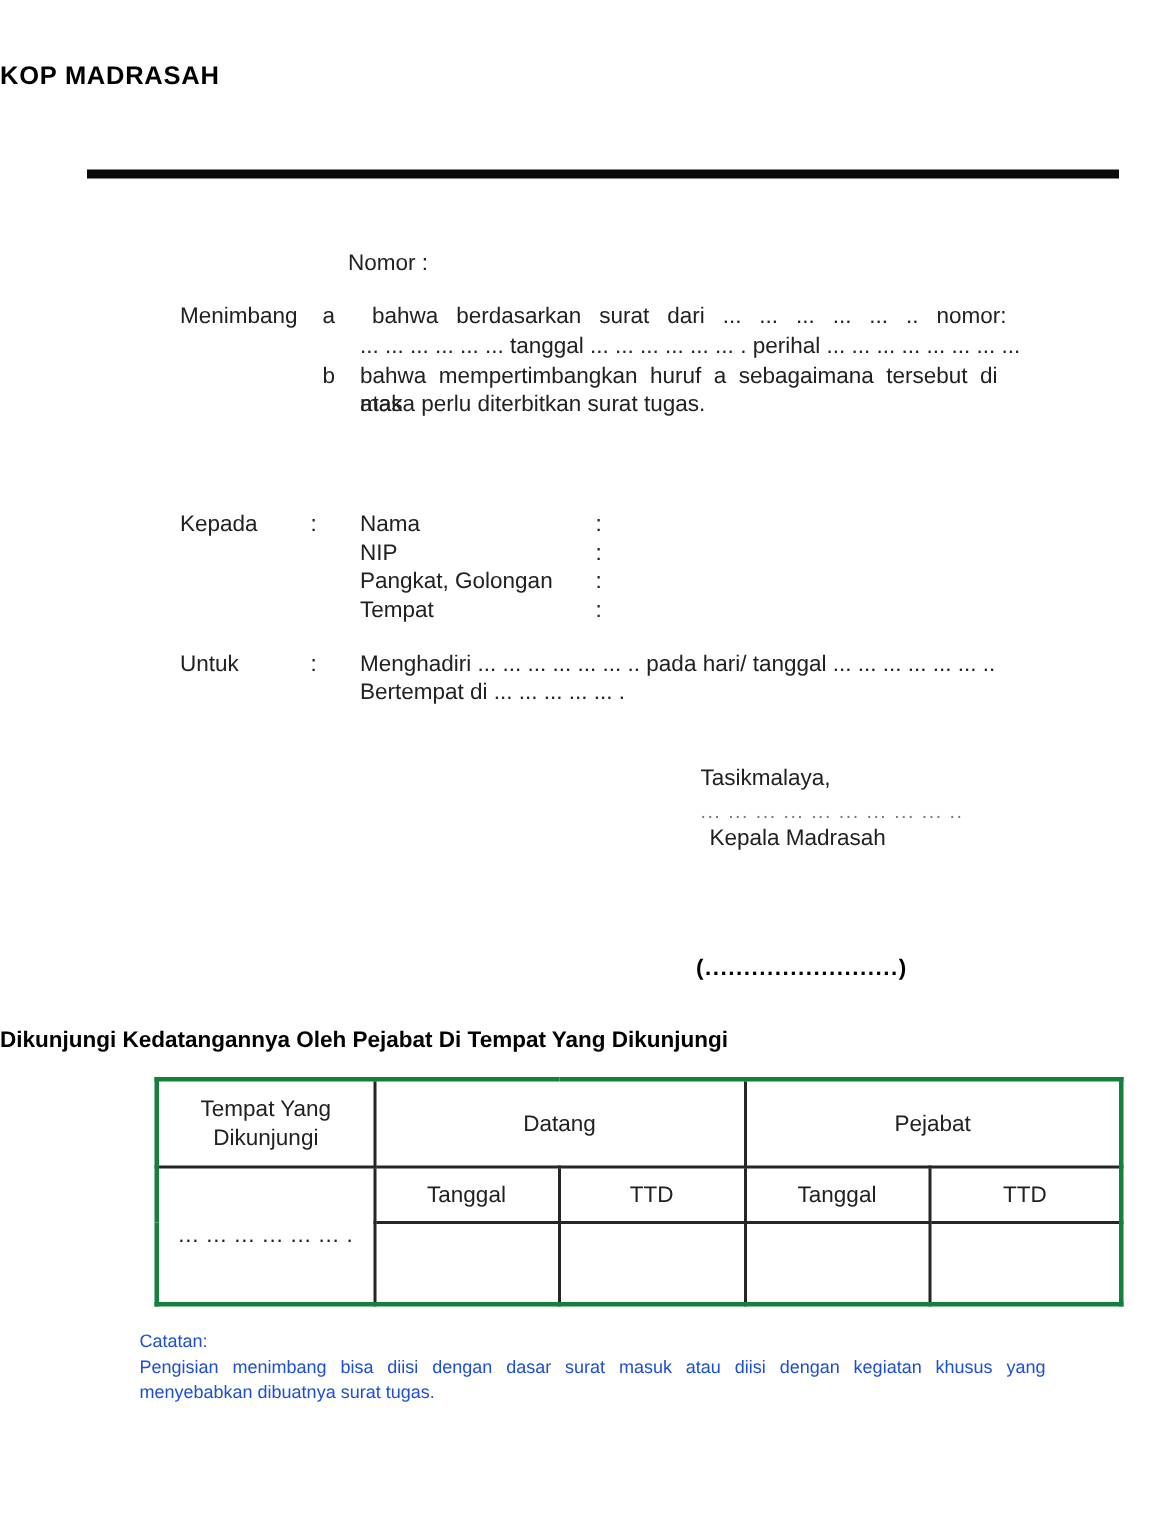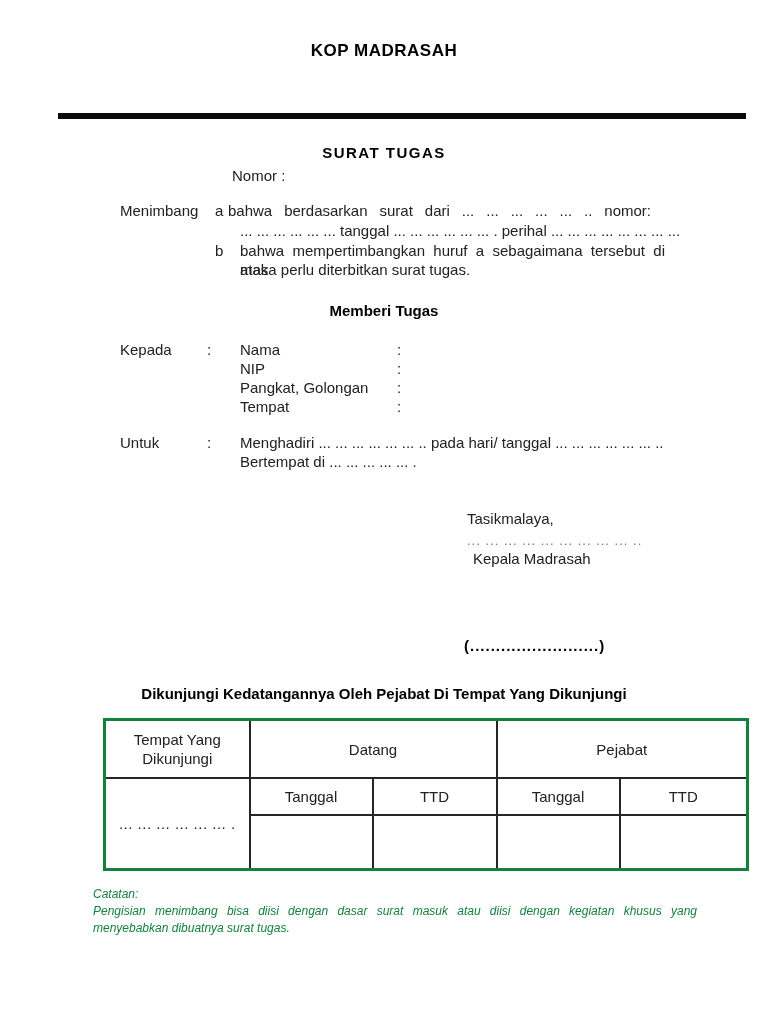--- a/index.html
+++ b/index.html
@@ -2,30 +2,30 @@
 <html><head>
 <meta charset="utf-8">
 <style>
   html,body{margin:0;padding:0;background:#ffffff;}
   .page{
     position:relative;width:768px;height:1024px;background:#ffffff;overflow:hidden;
     font-family:"Liberation Sans",sans-serif;color:#212121;
     font-size:15px;line-height:19px;
   }
   .abs{position:absolute;}
-  .center{left:0;width:768px;text-align:center;}
+  .center{left:0;width:768px;text-align:left;}
   .bold{font-weight:bold;color:#000;}
   .kop{top:41px;font-size:17px;letter-spacing:.5px;}
   .rule{left:58px;top:113px;width:688px;height:6px;background:#0a0a0a;}
   .doc-title{top:143px;letter-spacing:1.5px;}
   .nomor{left:232px;top:166px;}
   .just{text-align:justify;text-align-last:justify;}
   .menim-label{left:120px;top:201px;text-align:right;}
   .marker-a{left:215px;top:201px;}
-  .a1{left:228px;top:201px;width:423px;}
+  .a1{left:248px;top:201px;width:423px;}
   .a2{left:240px;top:221px;}
   .marker-b{left:215px;top:241px;}
   .b1{left:240px;top:241px;width:425px;}
   .b2{left:240px;top:260px;}
   .memberi{top:301px;}
   .kepada-label{left:120px;top:340px;}
   .kepada-colon{left:207px;top:340px;}
   .frow{left:240px;width:300px;}
   .frow .fl{position:absolute;left:0;top:0;}
   .frow .fc{position:absolute;left:157px;top:0;}
@@ -43,47 +43,45 @@
     border-collapse:collapse;table-layout:fixed;
   }
   table.visit{border:3px solid #15803d;margin-left:40px;}
   table.visit td{border:2px solid #262626;padding:0;font-size:15px;color:#212121;
     text-align:center;vertical-align:middle;line-height:19px;}
   td.place-h{height:56px;}
   tr.subrow td{height:35px;}
   tr.emptyrow td{height:52px;}
   td.place-dots{text-align:left;vertical-align:top;padding:6px 0 0 7px;
     font-size:13px;color:#555;letter-spacing:.5px;}
-  .note{font-style:italic;font-size:12px;line-height:17px;color:#15803d;}
+  .note{font-size:12px;line-height:17px;color:#1d4ed8;}
   .note-label{left:93px;top:886px;}
   .note-l1{left:93px;top:903px;width:604px;}
   .note-l2{left:93px;top:920px;}
 </style>
 </head>
 <body>
 
 <div class="page">
 
   <div class="abs center bold kop">KOP MADRASAH</div>
   <div class="abs rule"></div>
 
-  <div class="abs center bold doc-title">SURAT TUGAS</div>
   <div class="abs nomor">Nomor :</div>
 
   <div>
     <div class="abs menim-label">Menimbang</div>
     <div class="abs marker-a">a</div>
     <div class="abs a1 just">bahwa berdasarkan surat dari ... ... ... ... ... .. nomor:</div>
     <div class="abs a2">... ... ... ... ... ... tanggal ... ... ... ... ... ... . perihal ... ... ... ... ... ... ... ...</div>
     <div class="abs marker-b">b</div>
     <div class="abs b1 just">bahwa mempertimbangkan huruf a sebagaimana tersebut di atas</div>
     <div class="abs b2">maka perlu diterbitkan surat tugas.</div>
   </div>
 
-  <div class="abs center bold memberi">Memberi Tugas</div>
 
   <div>
     <div class="abs kepada-label">Kepada</div>
     <div class="abs kepada-colon">:</div>
 
     <div class="abs frow" style="top:340px;">
       <span class="fl">Nama</span>
       <span class="fc">:</span>
     </div>
     <div class="abs frow" style="top:359px;">

